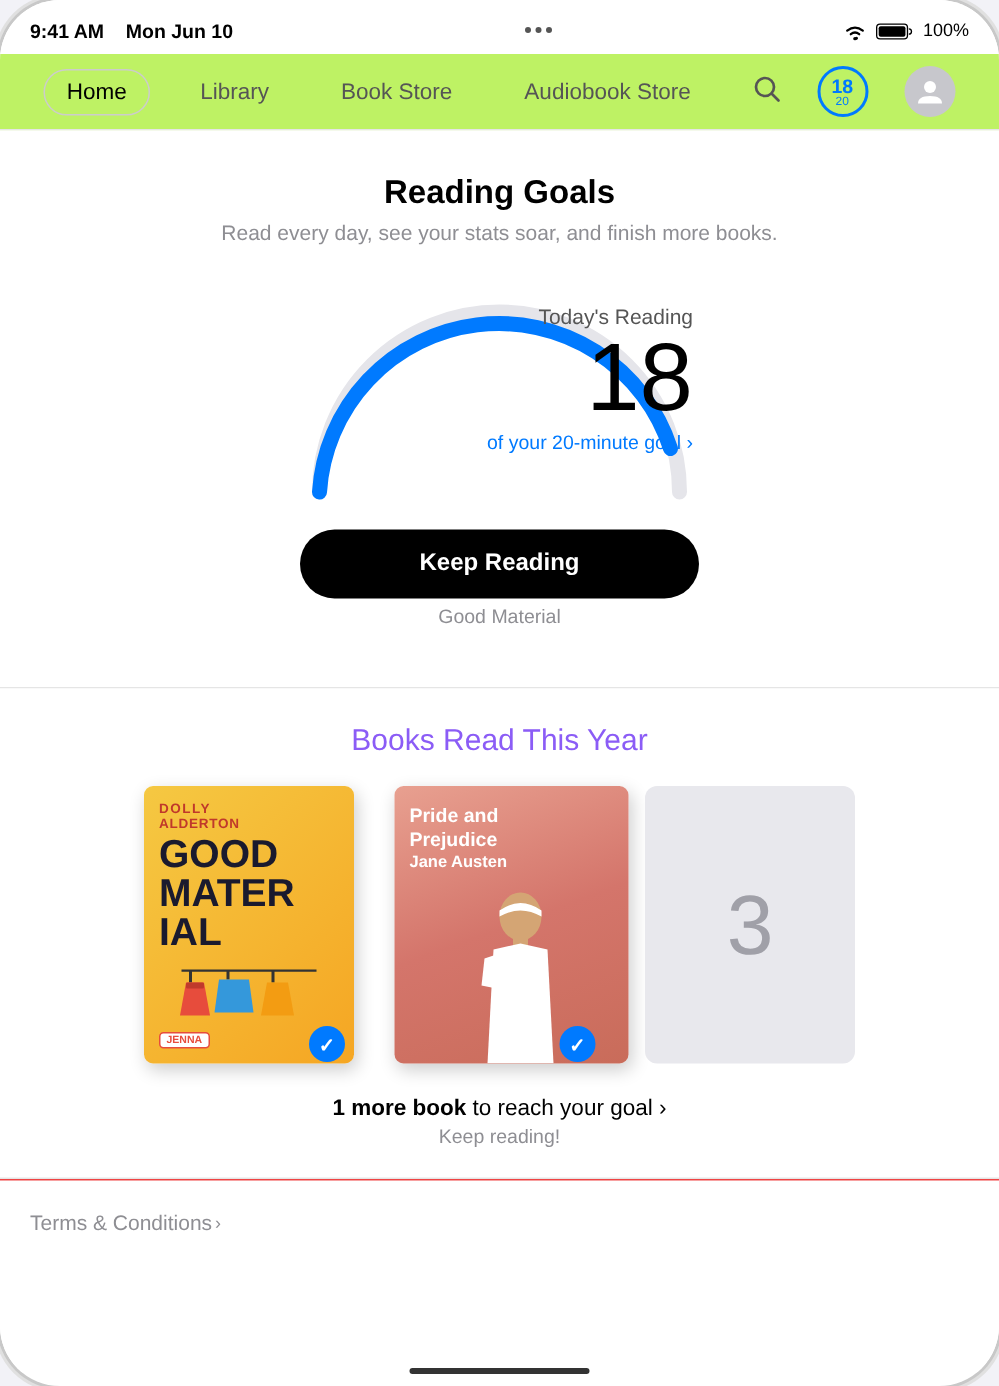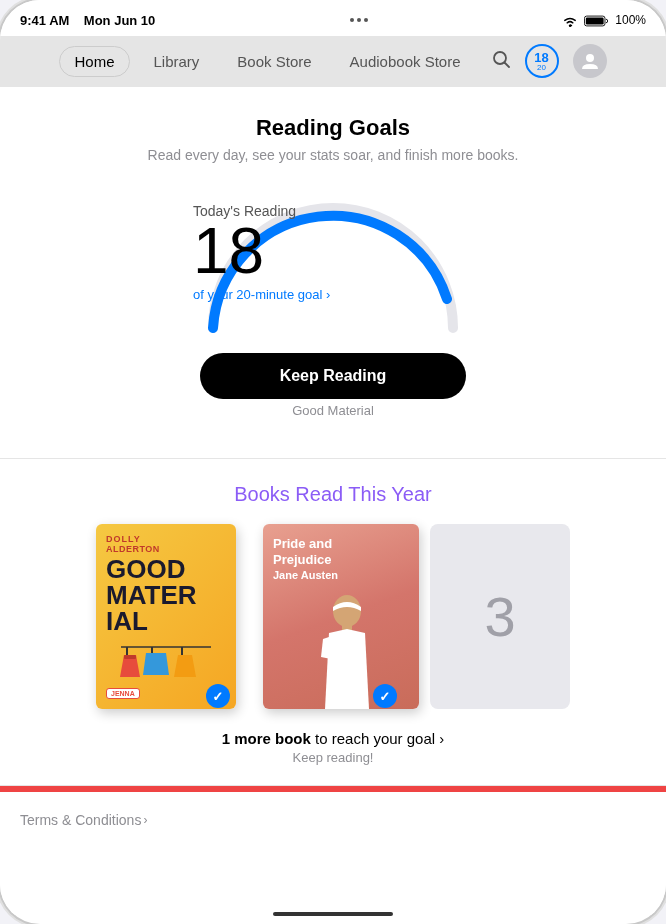--- a/index.html
+++ b/index.html
@@ -61,22 +61,22 @@
       font-weight: 400;
       color: #000;
     }
 
     
     .nav-bar {
       display: flex;
       justify-content: center;
       align-items: center;
       padding: 8px 20px;
-      background: #e5e5e5;
-      gap: 10px;
+      background: #bef264;
+      gap: 20px;
       border-bottom: 1px solid #e5e5e5;
     }
 
     .nav-item {
       padding: 6px 14px;
       border-radius: 16px;
       font-size: 15px;
       color: #555;
       cursor: pointer;
       font-weight: 400;
@@ -176,22 +176,22 @@
 
     .gauge-svg {
       width: 280px;
       height: 155px;
     }
 
     .gauge-center-text {
       position: absolute;
       top: 20px;
       left: 0;
-      right: 0;
-      text-align: left;
+      right: 11px;
+      text-align: right;
     }
 
     .gauge-label {
       font-size: 14px;
       color: #555;
       font-weight: 400;
     }
 
     .gauge-number {
       font-size: 64px;
@@ -359,21 +359,21 @@
 
     .books-goal-sub {
       font-size: 13px;
       color: #8e8e93;
       margin-top: 3px;
     }
 
     
     .bottom-section {
       padding: 20px 20px 16px;
-      border-top: 6px solid #ef4444;
+      border-top: 1px solid #ef4444;
     }
 
     .terms-link {
       font-size: 14px;
       color: #8e8e93;
       cursor: pointer;
       display: flex;
       align-items: center;
       gap: 2px;
     }

